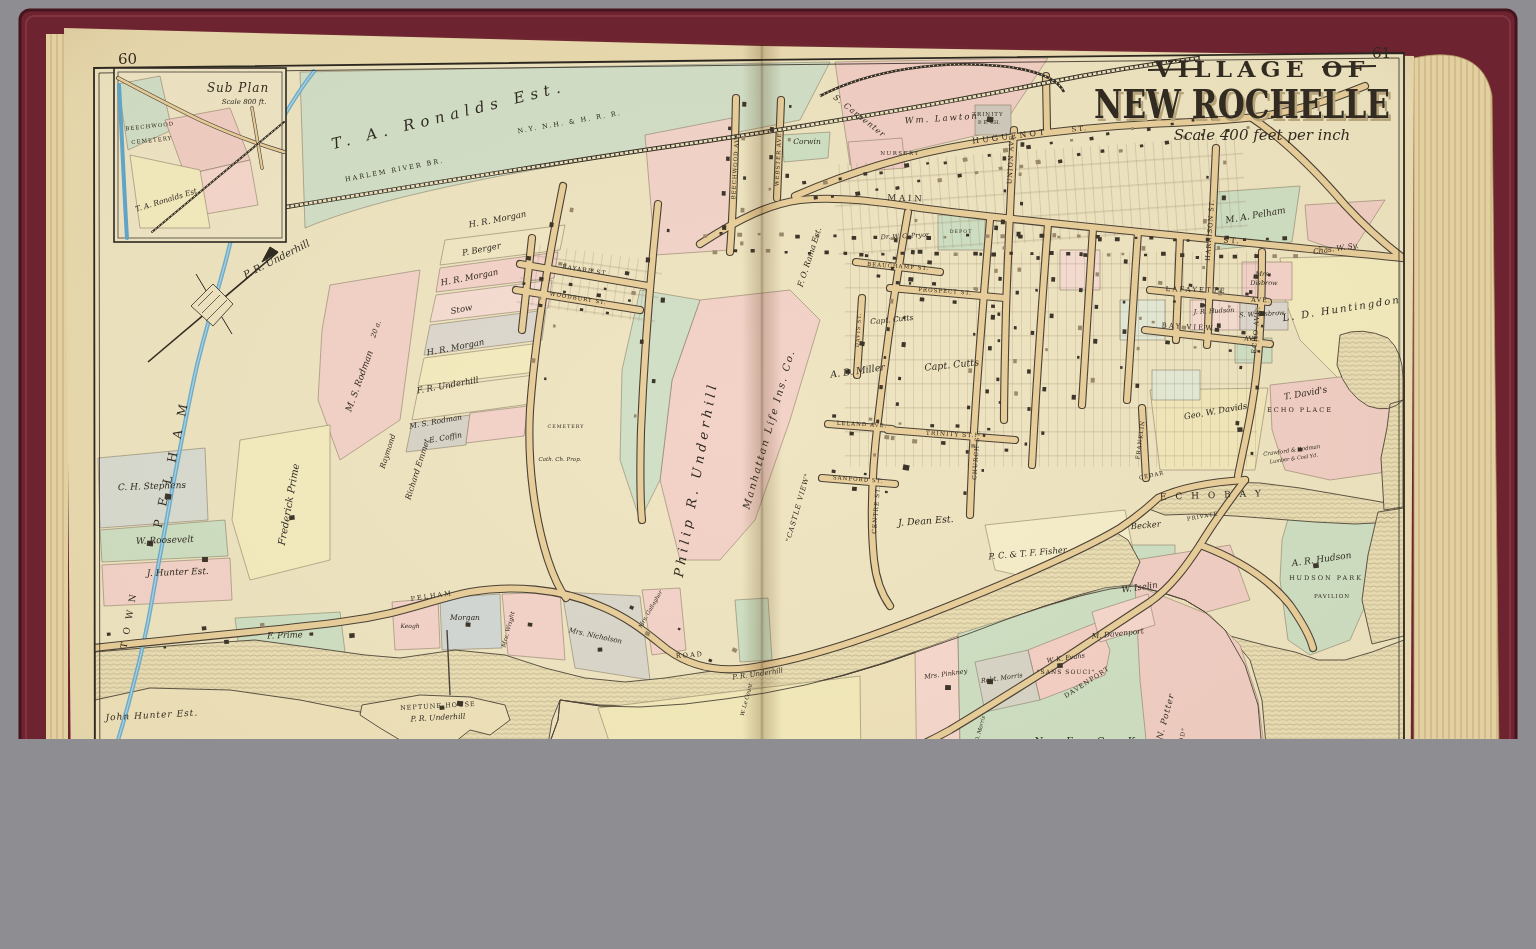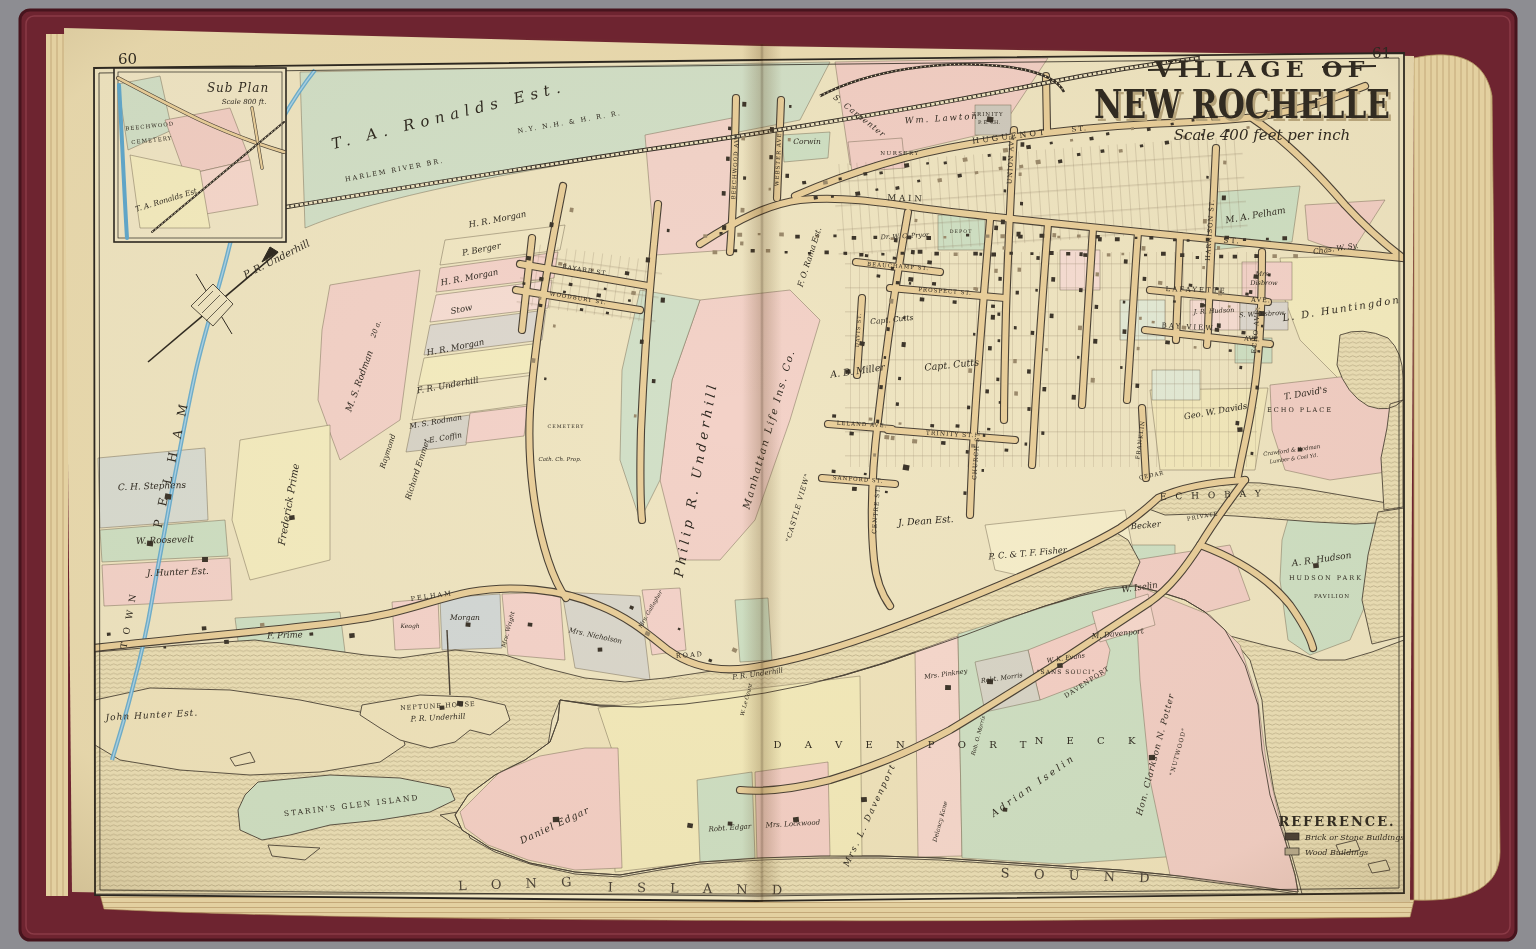--- a/index.html
+++ b/index.html
@@ -1,16 +1,16 @@
 <!DOCTYPE html>
 <html><head>
 <meta charset="utf-8">
 <style>
   html,body{margin:0;padding:0;background:#8d8d92;}
-  .stage{width:1536px;height:949px;position:relative;overflow:hidden;
+  .stage{width:1536px;height:739px;position:relative;overflow:hidden;
          font-family:"DejaVu Serif","Liberation Serif",serif;}
   svg{display:block}
   text{font-family:"DejaVu Serif","Liberation Serif",serif;}
 </style>
 </head>
 <body>
 
 <div class="stage">
 <svg viewBox="0 0 1536 949" width="1536" height="949">
 <defs>

